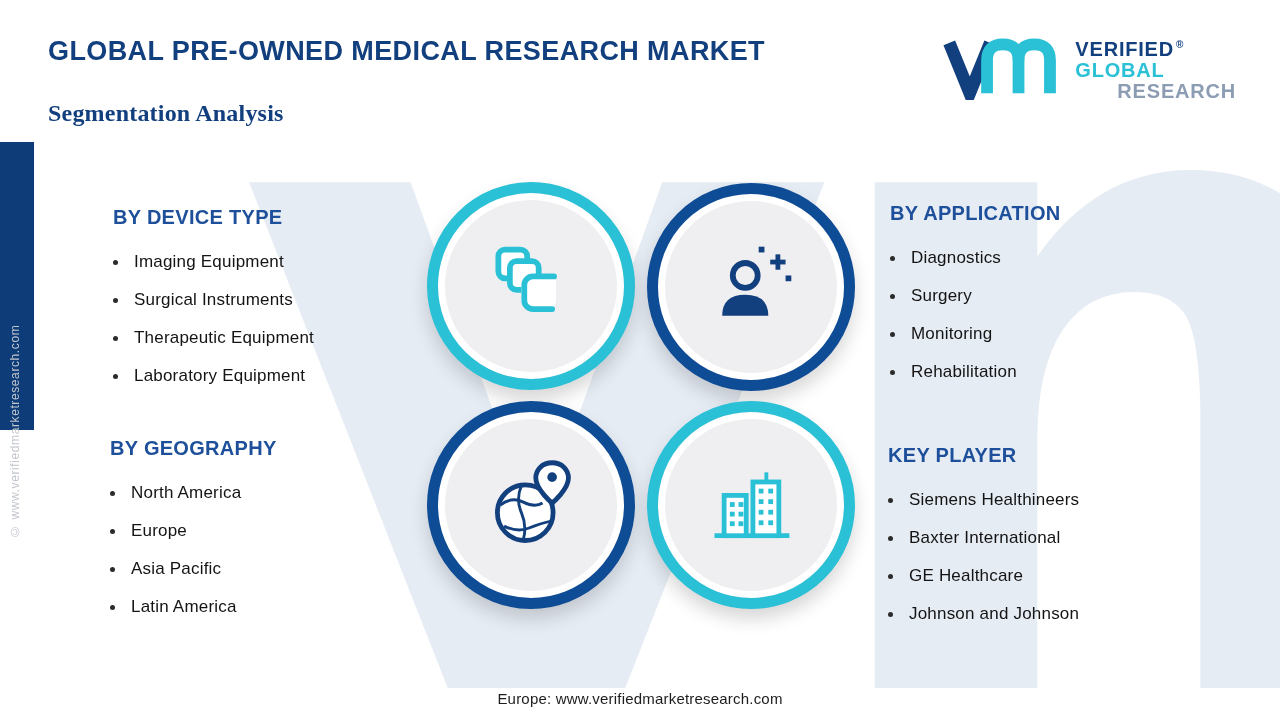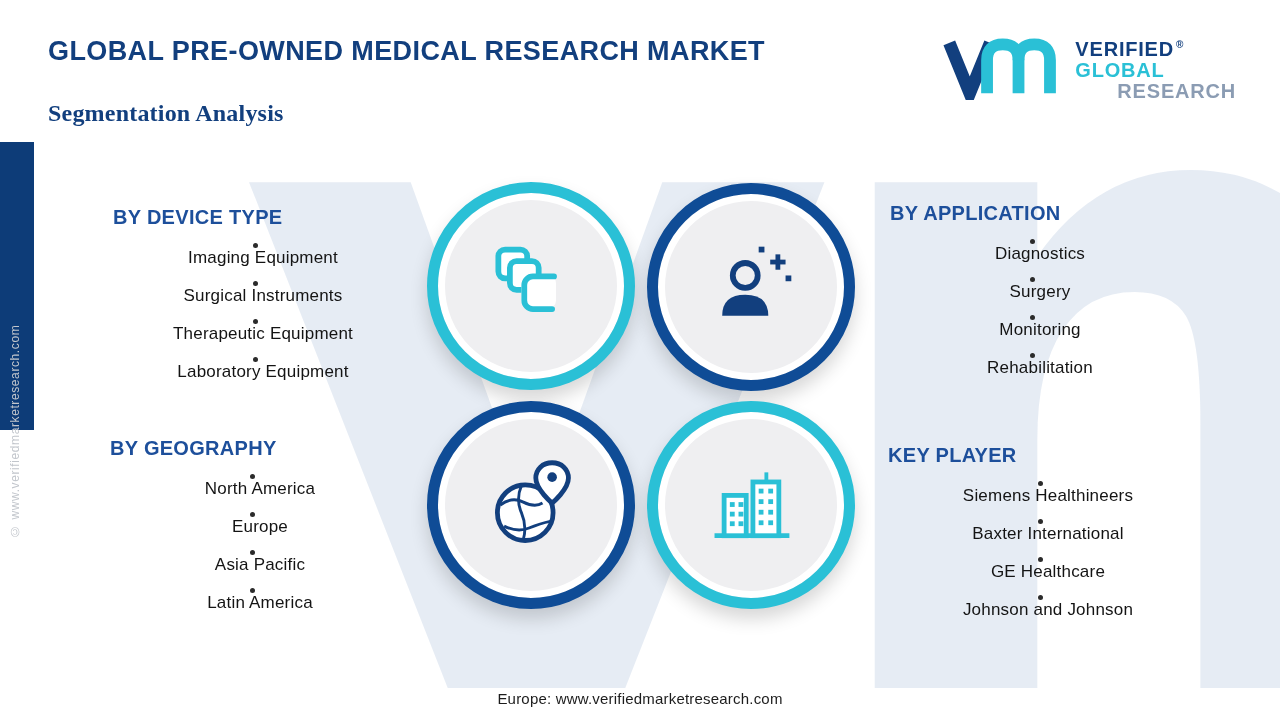--- a/index.html
+++ b/index.html
@@ -26,21 +26,21 @@
     font-size:24px;font-weight:700;color:#123f7e;letter-spacing:0.2px;font-family:Liberation Serif, serif;}
   
   .logo{position:absolute;top:34px;right:44px;z-index:2;display:flex;align-items:center;gap:14px;}
   .logo-text{font-weight:700;font-size:20px;line-height:21px;letter-spacing:0.8px;}
   .lt1{color:#123f7e;} .lt2{color:#2ac0d6;} .lt3{color:#8b9cb3;margin-left:42px;}
   .reg{font-size:10px;vertical-align:super;color:#123f7e;margin-left:2px;}
   
   .section{position:absolute;z-index:2;}
   .section-heading{font-size:20px;font-weight:700;color:#1d4f9b;letter-spacing:0.3px;margin:0 0 14px 0;}
   .items{list-style:none;margin:0;padding:0;}
-  .item{display:flex;align-items:center;height:38px;font-size:17px;color:#141414;letter-spacing:0.2px;flex-direction:column;}
+  .item{display:flex;align-items:center;height:38px;font-size:17px;color:#141414;letter-spacing:0.2px;}
   .dot{width:5px;height:5px;border-radius:50%;background:#2b2b2b;margin-right:16px;flex:0 0 auto;}
   #sec-device{left:113px;top:206px;width:300px;}
   #sec-app{left:890px;top:202px;width:300px;}
   #sec-geo{left:110px;top:437px;width:300px;}
   #sec-key{left:888px;top:444px;width:320px;}
   
   .circle{
     position:absolute;width:186px;height:186px;border-radius:50%;
     background:#efeff1;display:flex;align-items:center;justify-content:center;z-index:1;
     box-shadow:inset 0 0 0 7px #ffffff, 0 10px 18px rgba(0,0,0,0.16);

